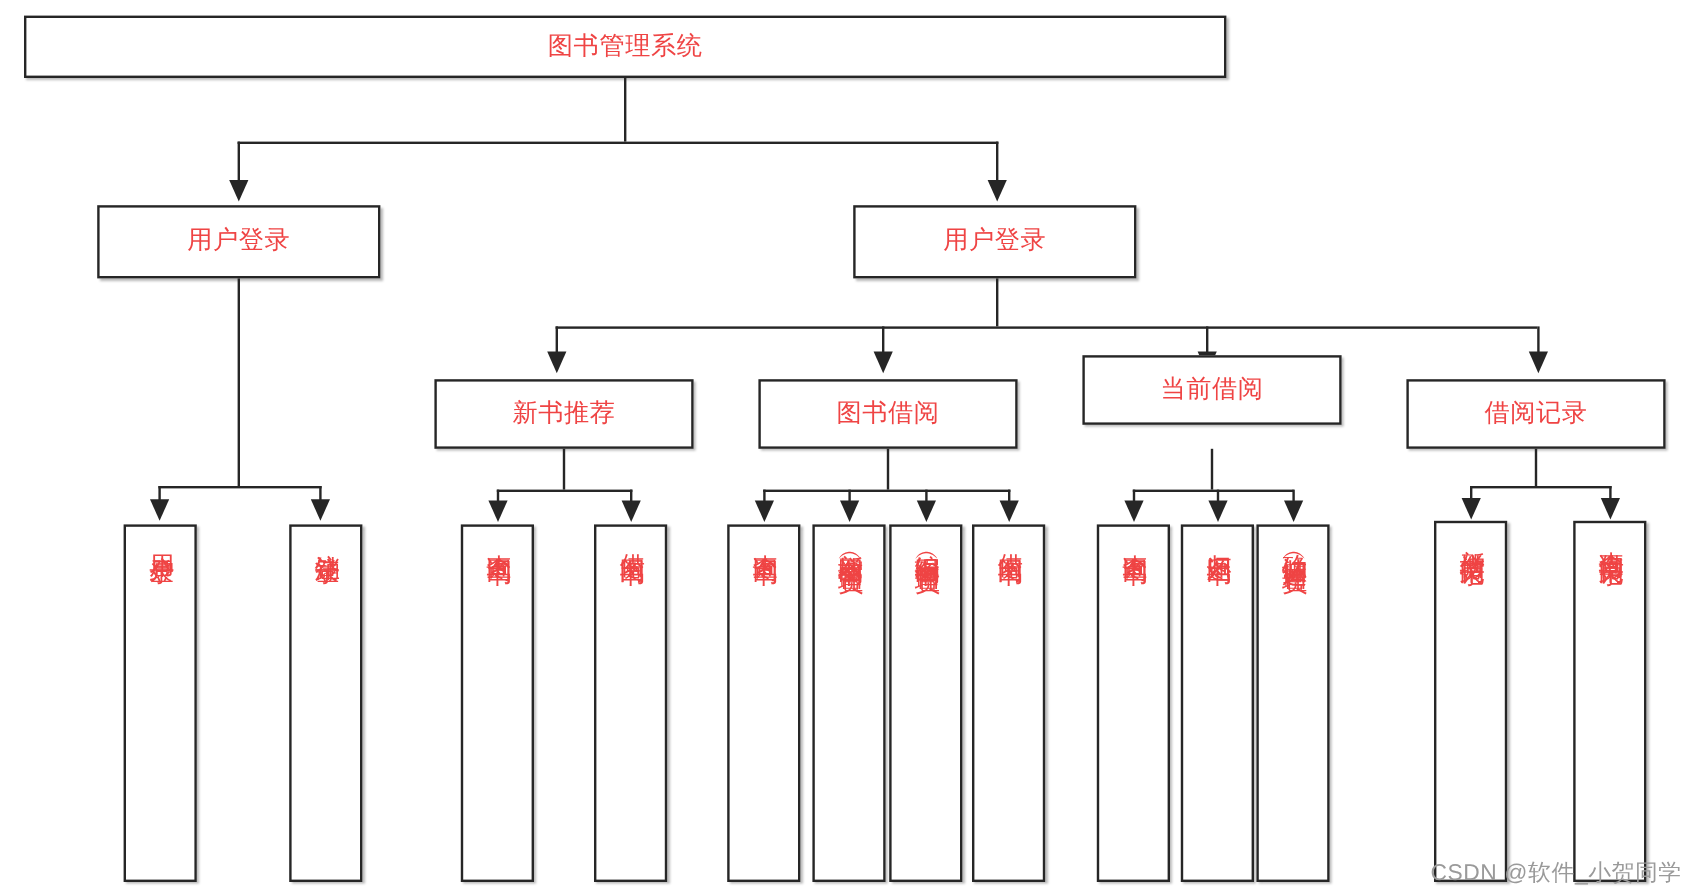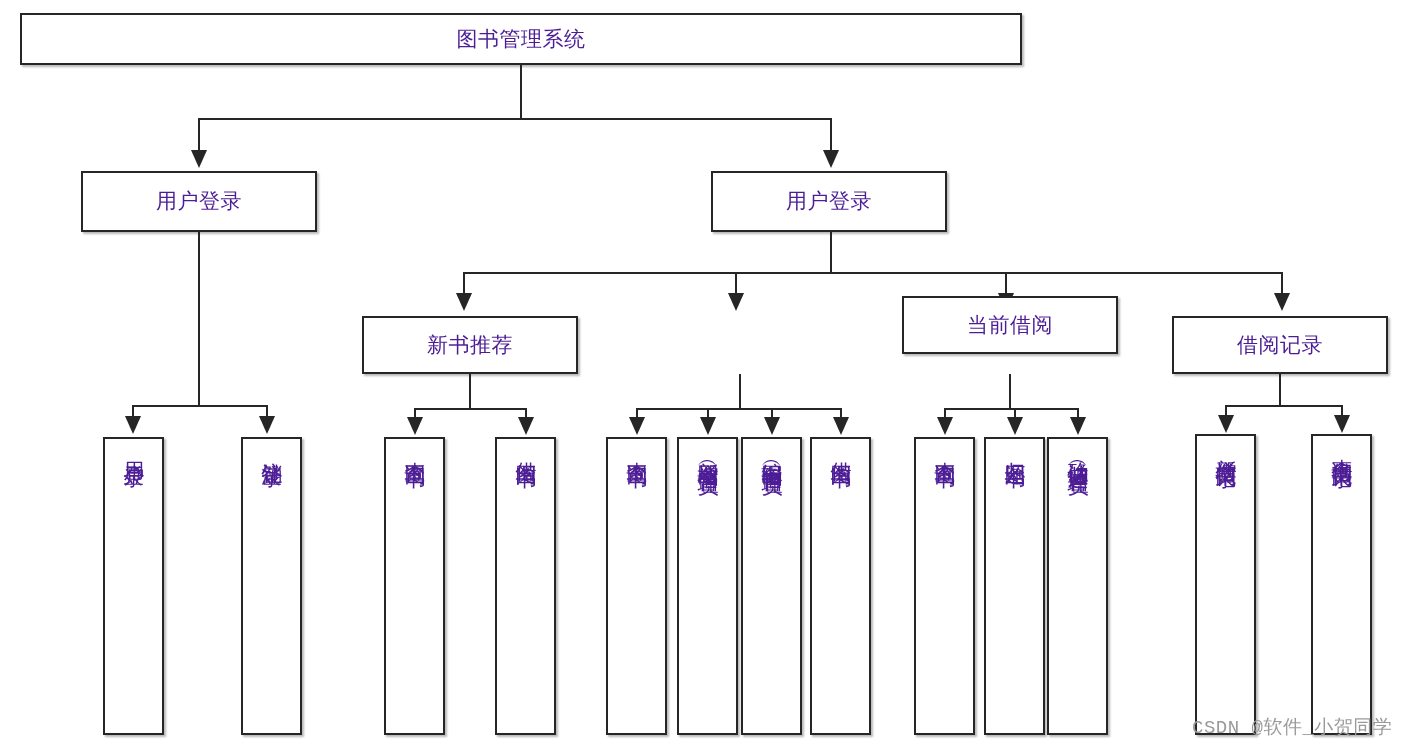--- a/index.html
+++ b/index.html
@@ -20,21 +20,21 @@
   
   .node {
     position: absolute;
     box-sizing: border-box;
     background: #ffffff;
     border: 2px solid #262626;
     box-shadow: 2px 2px 2px rgba(0,0,0,0.28);
     display: flex;
     align-items: center;
     justify-content: center;
-    color: #4c1d95;
+    color: #ef4444;
   }
   .node .label {
     display: block;
     text-align: center;
     line-height: 1.28;
     white-space: nowrap;
   }
   
   .node.h .label {
     font-size: 21px;
@@ -70,21 +70,20 @@
     border-right: 8px solid transparent;
     border-top: 18px solid #262626;
   }
   
   #watermark {
     position: absolute;
     font-size: 19px;
     color: #9a9a9a;
     white-space: nowrap;
     letter-spacing: 0.5px;
-    font-family: Liberation Mono, monospace;
   }
 </style>
 </head>
 <body>
 
 <div id="canvas">
 
   <div class="node root h" style="left:20px; top:13px; width:1002px; height:52px;">
     <span class="label">图书管理系统</span>
   </div>
@@ -120,20 +119,23 @@
   <div class="ln v" style="left:735px; top:272px; width:2px; height:22px;"></div>
   <div class="arrow" style="left:728px; top:293px;"></div>
   <div class="ln v" style="left:1005px; top:272px; width:2px; height:22px;"></div>
   <div class="arrow" style="left:998px; top:293px;"></div>
   <div class="ln v" style="left:1281px; top:272px; width:2px; height:22px;"></div>
   <div class="arrow" style="left:1274px; top:293px;"></div>
 
   <div class="node h" style="left:362px; top:316px; width:216px; height:58px;">
     <span class="label">新书推荐</span>
   </div>
+  <div class="node h" style="left:632px; top:316px; width:216px; height:58px;">
+    <span class="label">图书借阅</span>
+  </div>
   <div class="node h" style="left:902px; top:296px; width:216px; height:58px;">
     <span class="label">当前借阅</span>
   </div>
   <div class="node h" style="left:1172px; top:316px; width:216px; height:58px;">
     <span class="label">借阅记录</span>
   </div>
 
   <div class="ln v" style="left:469px; top:374px; width:2px; height:34px;"></div>
   <div class="ln h" style="left:414px; top:408px; width:113px; height:2px;"></div>
   <div class="ln v" style="left:414px; top:408px; width:2px; height:10px;"></div>

